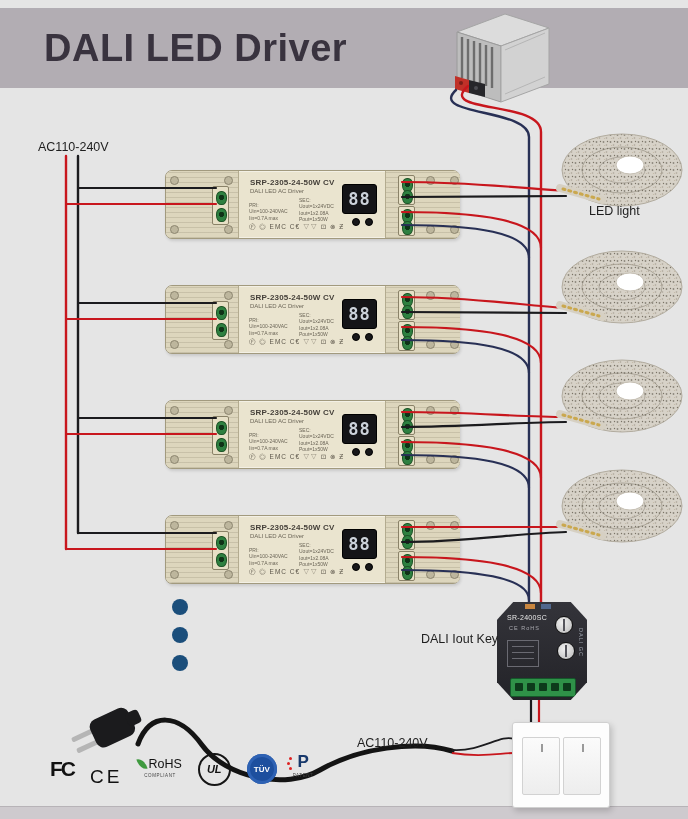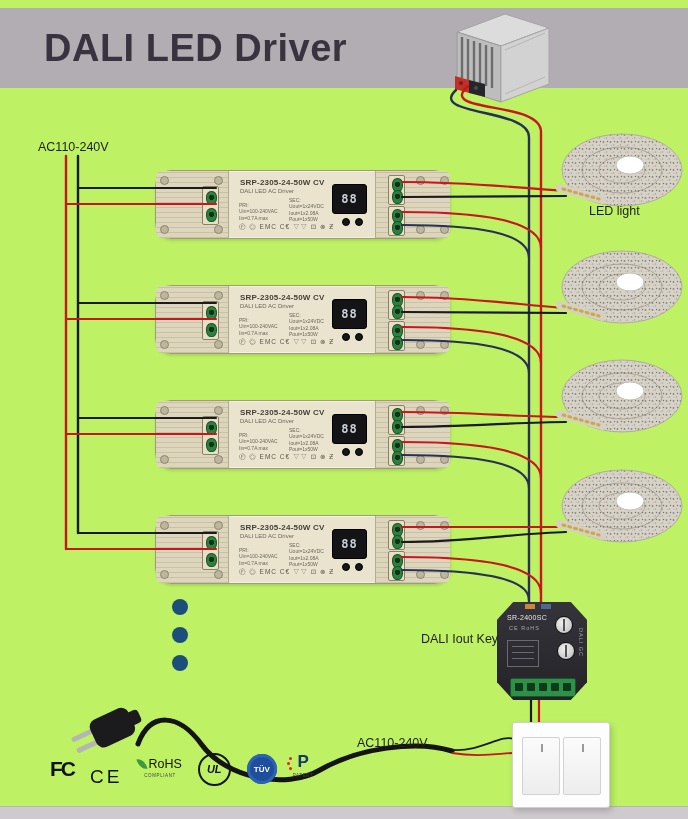--- a/index.html
+++ b/index.html
@@ -1,54 +1,54 @@
 <!DOCTYPE html>
 <html><head>
 <meta charset="utf-8">
 <style>
   html,body{margin:0;padding:0;background:#fff;}
-  .stage{position:relative;width:688px;height:819px;background:#bef264;overflow:hidden;
+  .stage{position:relative;width:688px;height:819px;background:#e5e5e5;overflow:hidden;
          font-family:"Liberation Sans",sans-serif;}
   .abs{position:absolute;}
 
   
   .banner{left:0;top:8px;width:688px;height:80px;background:#b2adb3;z-index:1;}
   .banner-title{left:44px;top:8px;height:80px;line-height:80px;font-size:38px;font-weight:800;
                 color:#39333f;letter-spacing:.5px;z-index:2;}
 
   
   .footer{left:0;top:806px;width:688px;height:13px;background:#cecace;border-top:1px solid #b7b3b7;z-index:1;}
 
   
   .lbl{font-size:12.5px;color:#1e1e1e;z-index:6;white-space:nowrap;}
   .bp-label{left:518px;top:89px;width:140px;text-align:center;font-size:11.5px;line-height:13px;color:#2a2a2a;z-index:6;}
 
   
-  .driver{left:155px;width:293px;height:67px;background:#eae4cf;border:1px solid #a29a7e;border-radius:16px;
+  .driver{left:165px;width:293px;height:67px;background:#eae4cf;border:1px solid #a29a7e;border-radius:7px;
           box-shadow:inset 0 0 0 1px rgba(255,255,255,.45),1px 2px 3px rgba(0,0,0,.12);z-index:2;}
   .flange{position:absolute;top:0;height:67px;background:#ddd6bd;
           background-image:repeating-linear-gradient(0deg,rgba(90,82,60,.16) 0 1px,transparent 1px 5px);}
   .fl-l{left:0;width:72px;border-right:1px solid #b3ab8f;border-radius:6px 0 0 6px;}
   .fl-r{left:219px;width:74px;border-left:1px solid #b3ab8f;border-radius:0 6px 6px 0;}
   .sc{position:absolute;width:7px;height:7px;border-radius:50%;background:#bdb69d;border:1px solid #8d8670;}
   .tstrip{position:absolute;background:#e7e0c6;border:1px solid #8a8268;border-radius:2px;}
   .ts-l{left:46px;top:15px;width:15px;height:37px;}
   .ts-r1{left:232px;top:4px;width:15px;height:28px;}
   .ts-r2{left:232px;top:35px;width:15px;height:28px;}
   .term{position:absolute;left:3px;width:9px;height:12px;border-radius:45%;border:1px solid #1c5426;
         background:radial-gradient(circle at 50% 45%,#0f3317 0 34%,#2e8040 35% 100%);}
   .d-model{position:absolute;left:84px;top:7px;font-size:8px;font-weight:bold;color:#45403a;letter-spacing:.2px;}
   .d-type{position:absolute;left:84px;top:17px;font-size:6px;color:#6b6557;}
   .spec{position:absolute;font-size:5px;line-height:6.4px;color:#6b6557;}
   .d-pri{left:83px;top:31px;}
   .d-sec{left:133px;top:26px;}
   .d-certs{position:absolute;left:83px;top:52px;font-size:6.5px;color:#5c564a;letter-spacing:1px;}
   .d-display{position:absolute;left:176px;top:13px;width:33px;height:28px;background:#141417;border:1px solid #000;
              border-radius:3px;text-align:center;line-height:28px;
-             font-family:"DejaVu Sans Mono",monospace;font-size:12px;font-weight:bold;color:#ccd2da;letter-spacing:1px;}
+             font-family:"DejaVu Sans Mono",monospace;font-size:17px;font-weight:bold;color:#ccd2da;letter-spacing:1px;}
   .d-btn{position:absolute;top:47px;width:6px;height:6px;border-radius:50%;background:#17171a;border:1px solid #000;}
 
   
   .dot{width:16px;height:16px;border-radius:50%;background:#1b4e7b;z-index:2;}
 
   
   .pushkey{left:497px;top:602px;width:90px;height:98px;z-index:4;
            background:linear-gradient(#34343a,#232328);
            clip-path:polygon(18% 0,82% 0,100% 18%,100% 82%,82% 100%,18% 100%,0 82%,0 18%);}
   .pk-model{position:absolute;left:10px;top:12px;font-size:7px;color:#e8e8e8;letter-spacing:.3px;}

